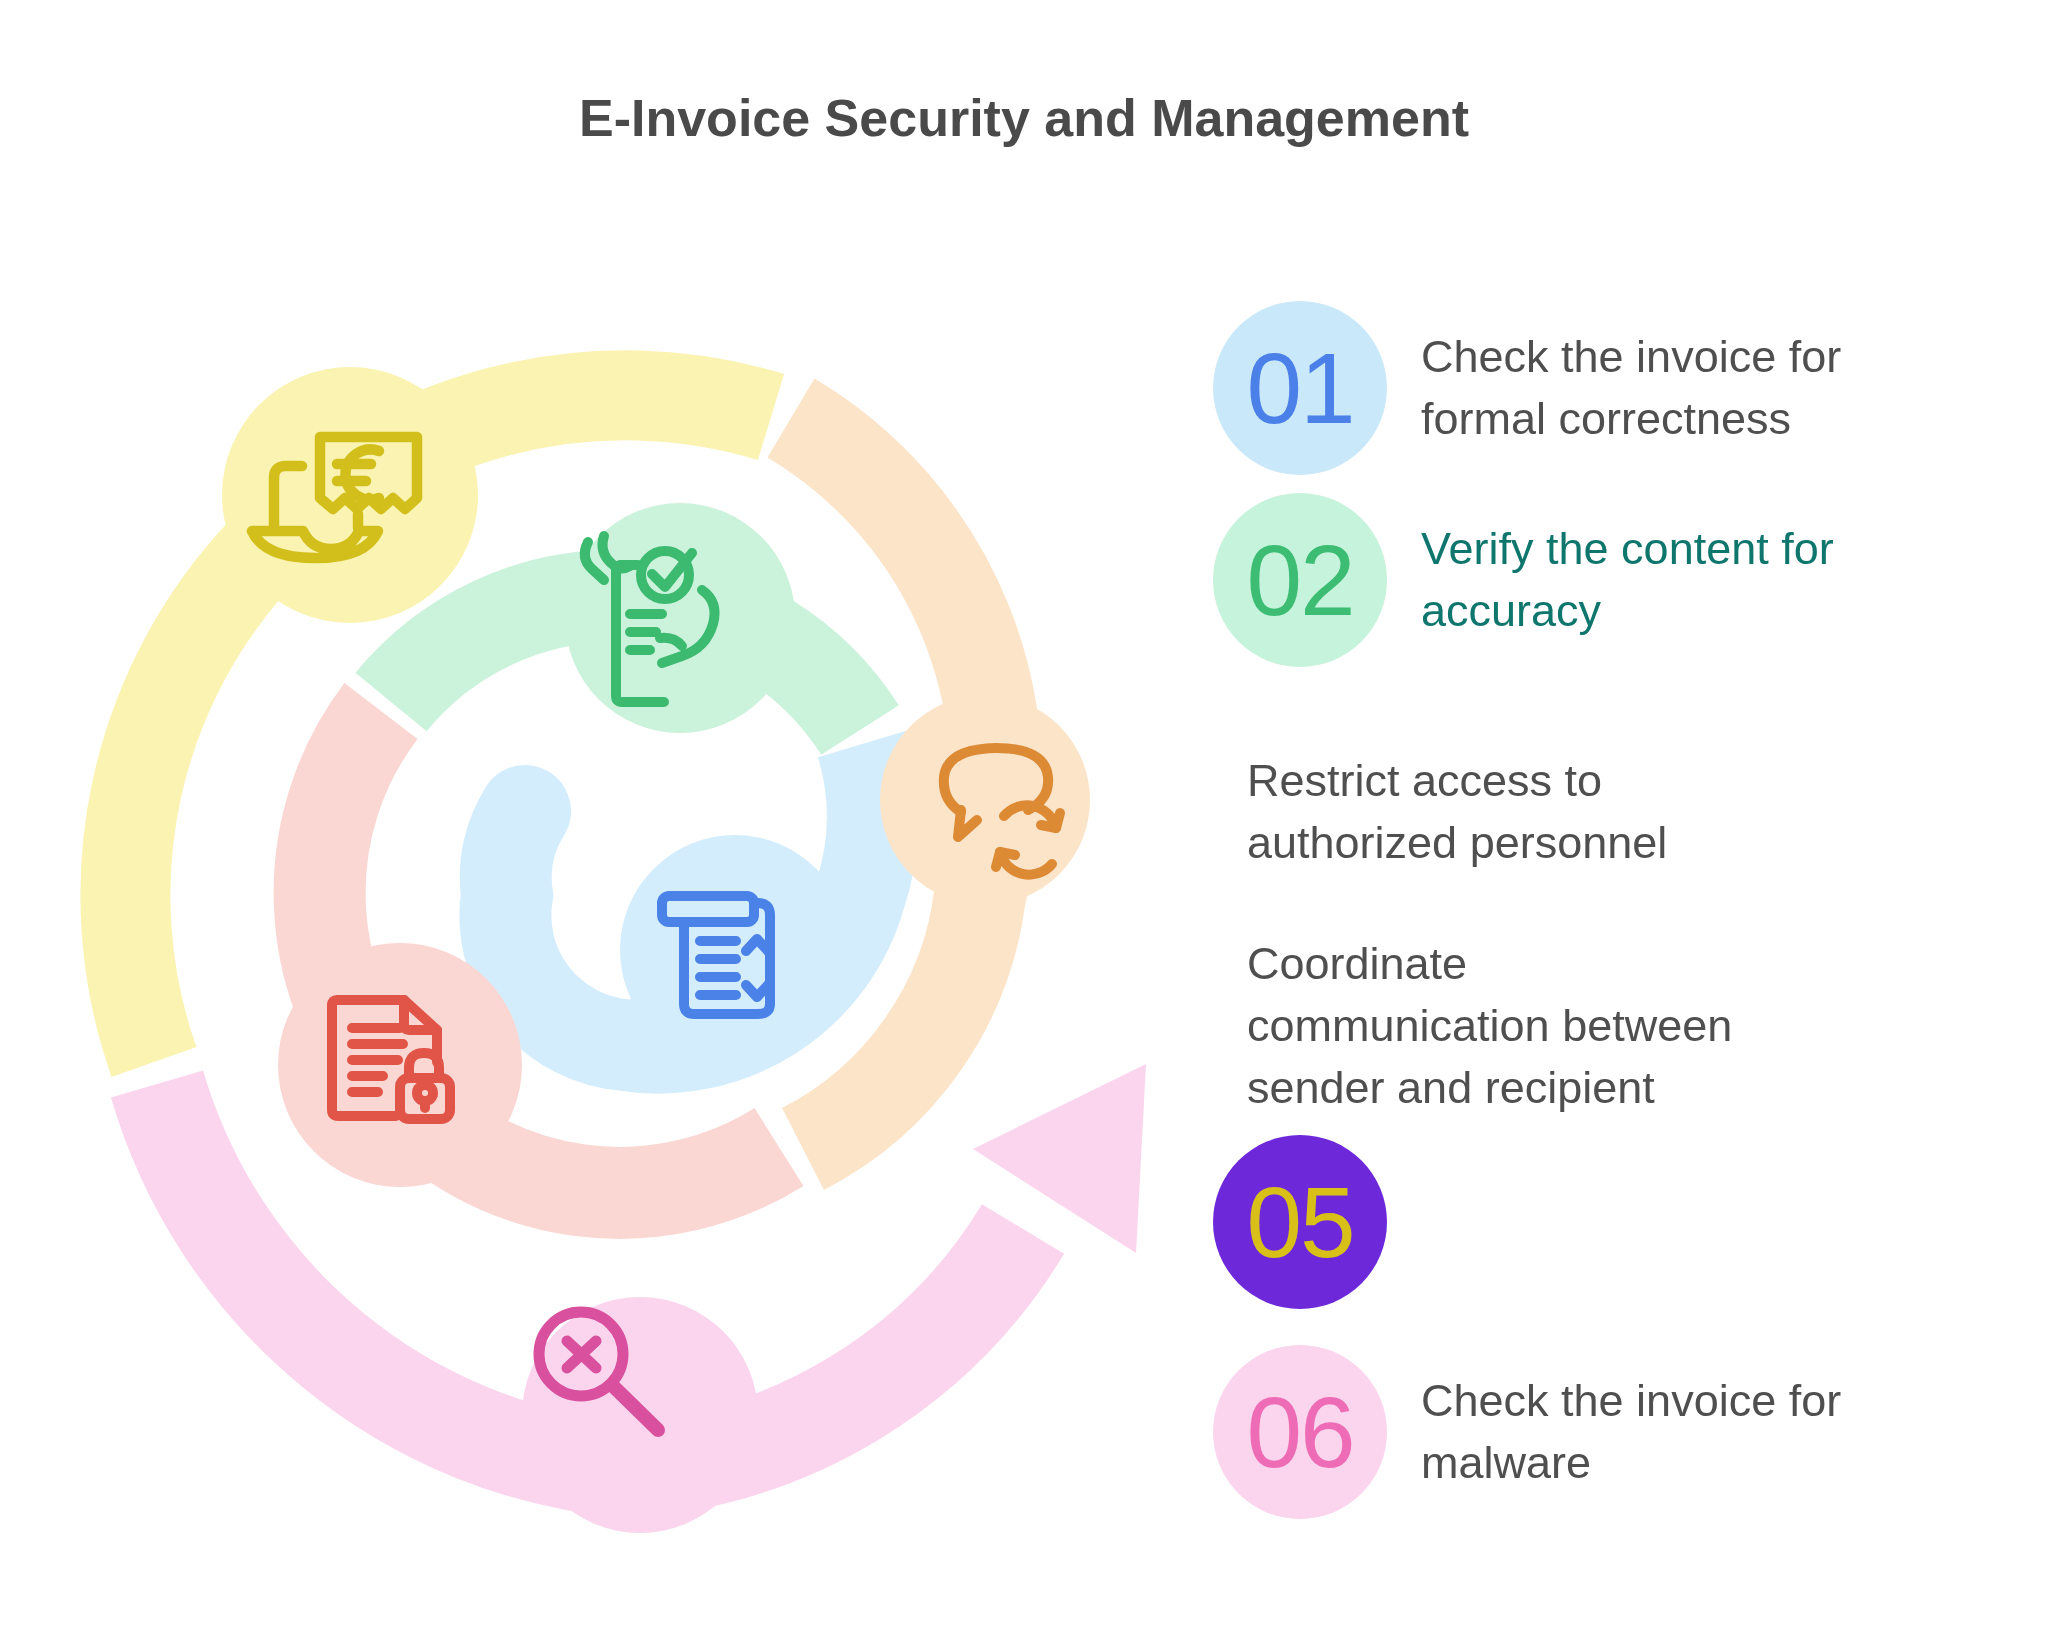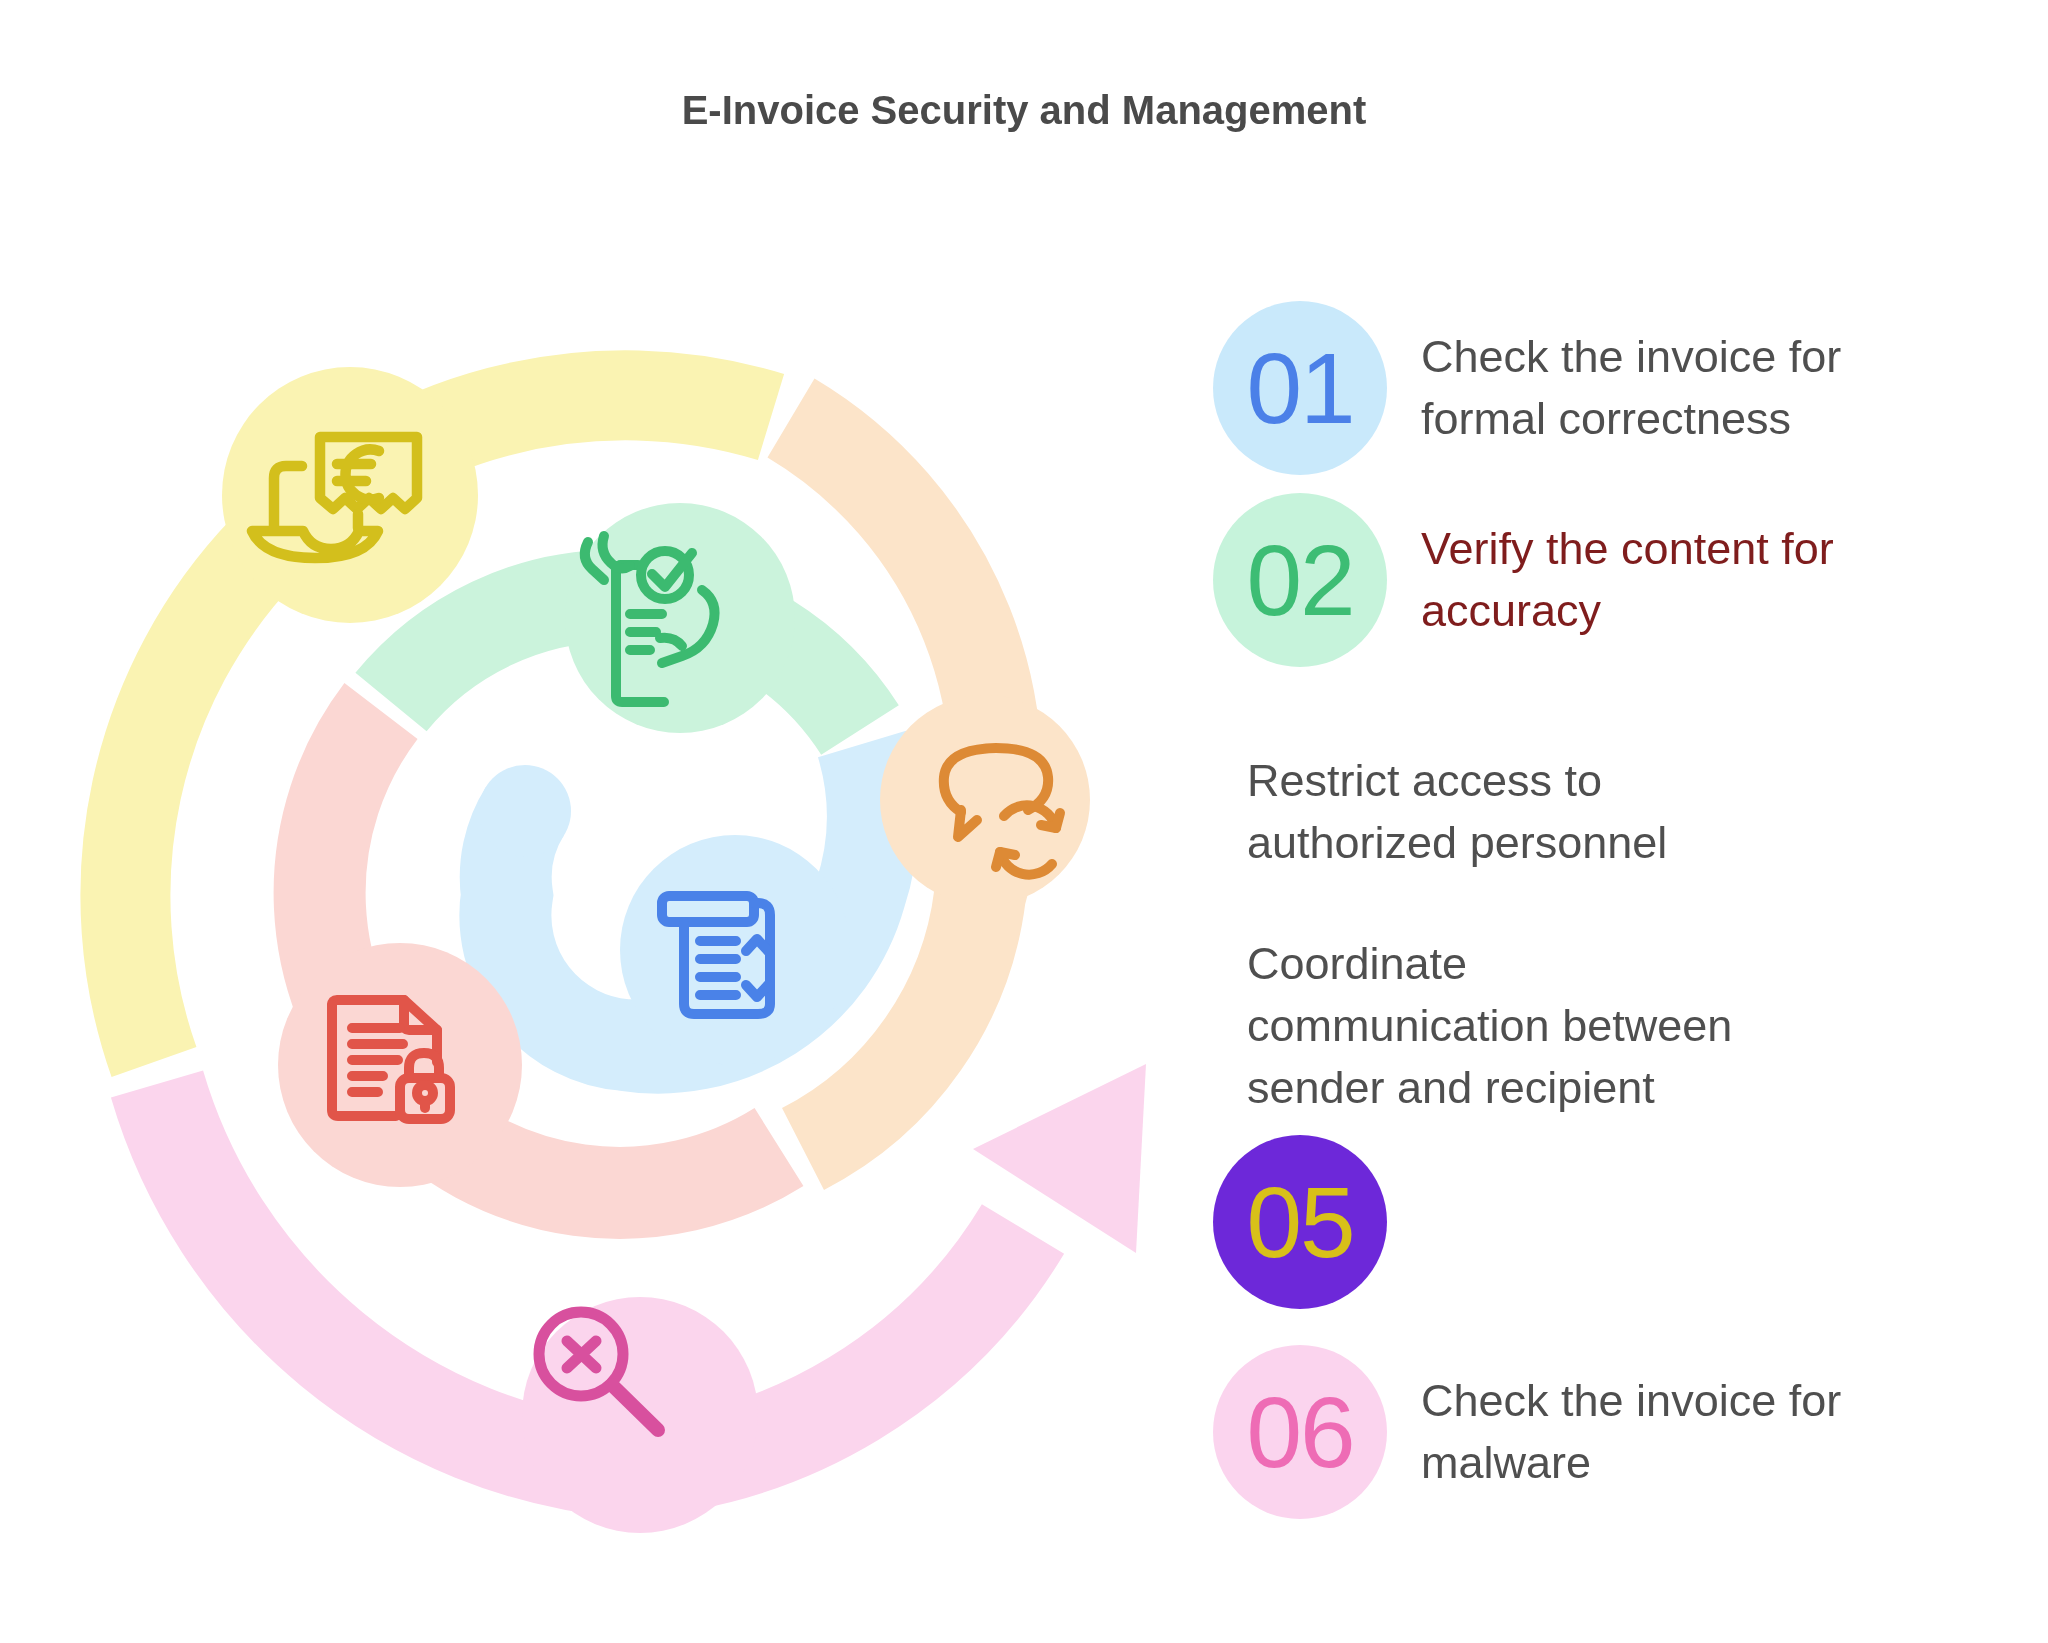--- a/index.html
+++ b/index.html
@@ -1,19 +1,19 @@
 <!DOCTYPE html>
 <html><head>
 <meta charset="utf-8">
 <style>
   html,body{margin:0;padding:0;background:#ffffff;}
   .canvas{position:relative;width:2048px;height:1643px;background:#ffffff;overflow:hidden;
           font-family:"Liberation Sans",sans-serif;}
   .title{position:absolute;top:88px;left:0;width:100%;text-align:center;
-         font-size:40px;font-weight:bold;letter-spacing:0px;}
+         font-size:52px;font-weight:bold;letter-spacing:0px;}
   .spiral-wrap{position:absolute;left:40px;top:270px;width:1180px;height:1300px;}
   .spiral-wrap svg{display:block;width:100%;height:100%;}
   .arc{fill:none;}
   .ic{fill:none;stroke-linecap:round;stroke-linejoin:round;}
   .steps{position:absolute;left:1213px;top:0;width:800px;height:1643px;}
   .step-row{position:absolute;display:flex;align-items:center;min-height:174px;}
   .step-circle{width:174px;height:174px;border-radius:50%;flex:0 0 auto;
                display:flex;align-items:center;justify-content:center;}
   .step-num{font-size:100px;font-weight:300;letter-spacing:-2px;line-height:1;}
   .step-label{margin-left:34px;font-size:45px;line-height:62px;white-space:pre-line;
@@ -108,21 +108,21 @@
         <span class="step-num" style="color: rgb(75, 128, 232);">01</span>
       </div>
       <div class="step-label" style="color: rgb(79, 79, 79);">Check the invoice for
 formal correctness</div>
     </div>
 
     <div class="step-row" style="top:493px;">
       <div class="step-circle" style="background-color: rgb(198, 243, 219);">
         <span class="step-num" style="color: rgb(61, 189, 116);">02</span>
       </div>
-      <div class="step-label" style="color: #7f1d1d;">Verify the content for
+      <div class="step-label" style="color: #0f766e;">Verify the content for
 accuracy</div>
     </div>
 
     <div class="step-row" style="top:725px;">
       <div class="step-label" style="color: rgb(79, 79, 79);">Restrict access to
 authorized personnel</div>
     </div>
 
     <div class="step-row" style="top:933px;">
       <div class="step-label" style="color: rgb(79, 79, 79);">Coordinate

